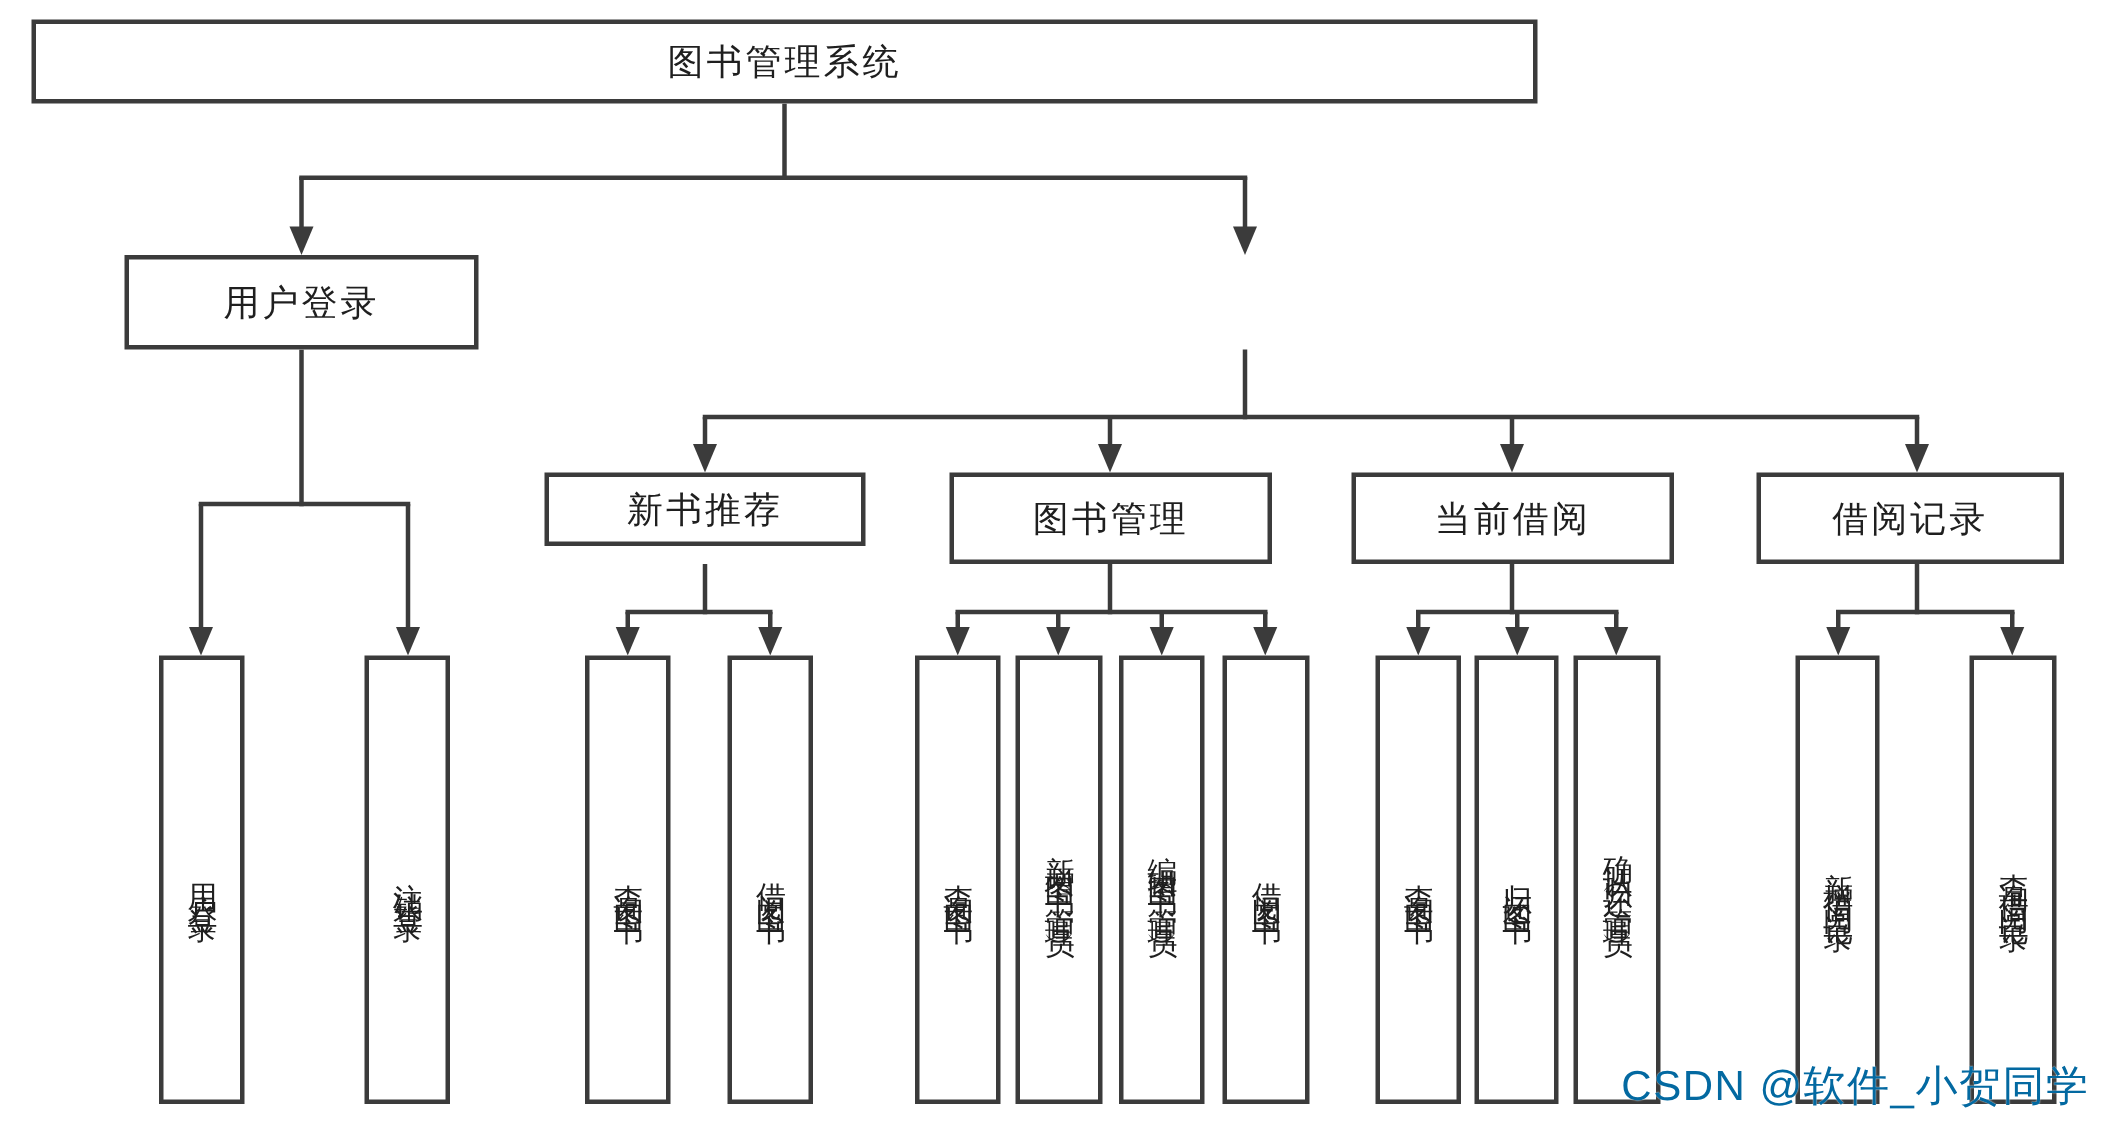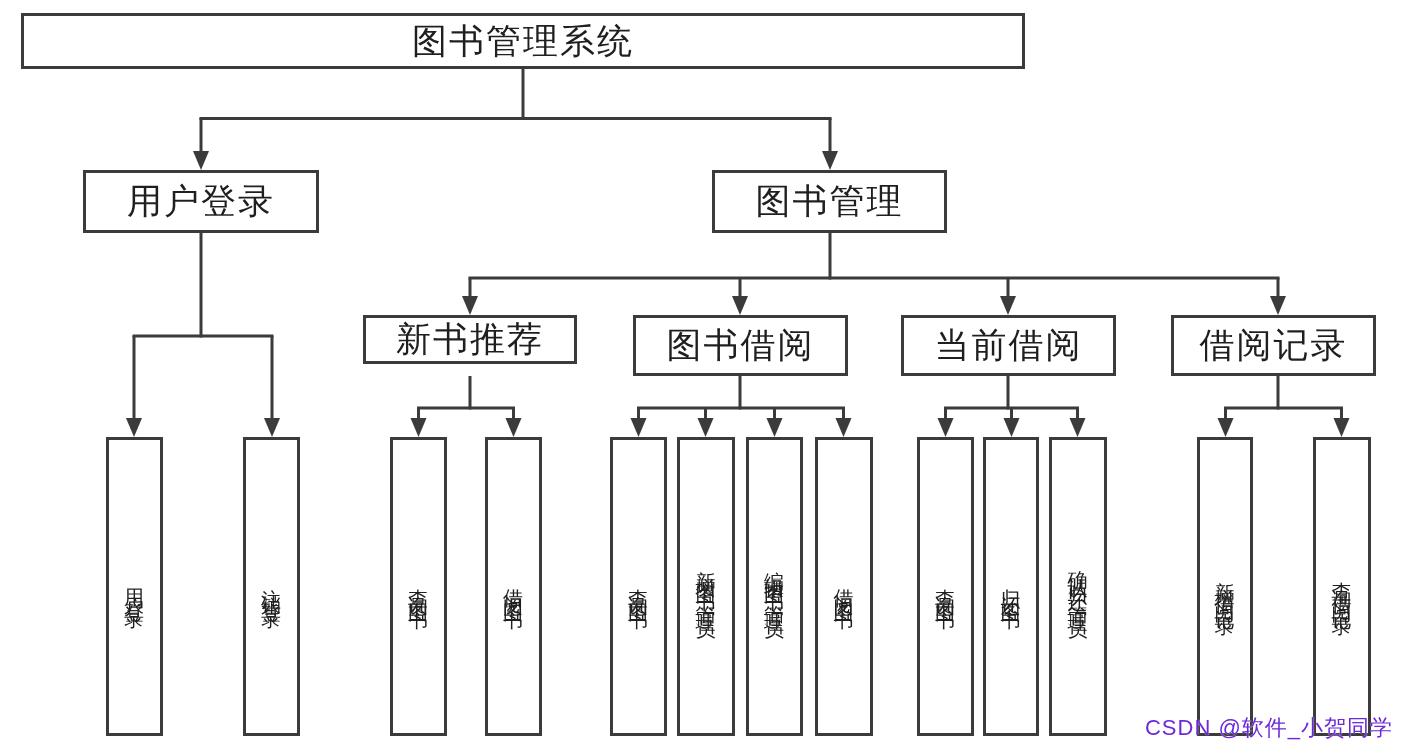--- a/index.html
+++ b/index.html
@@ -14,35 +14,35 @@
   .box{
     position:absolute;
     box-sizing:border-box;
     border:3px solid #3b3b3b;
     background:#ffffff;
     display:flex;
     align-items:center;
     justify-content:center;
     color:#1f1f1f;
   }
-  .head{font-size:35px;letter-spacing:2px;white-space:nowrap;}
+  .head{font-size:24px;letter-spacing:2px;white-space:nowrap;}
   .leaf{
     writing-mode:vertical-rl;
     text-orientation:mixed;
     font-size:20px;
     letter-spacing:7px;
     line-height:1;
   }
   .lbl{display:block;}
   .watermark{
     position:absolute;
     right:12px;
     bottom:4px;
-    font-size:22px;
-    color:#6d28d9;
+    font-size:28px;
+    color:#0369a1;
     letter-spacing:1px;
     white-space:nowrap;
     z-index:5;
     text-shadow:0 0 1px #ffffff;
   }
 </style>
 </head>
 <body>
 
 <div class="canvas">
@@ -113,29 +113,26 @@
     </g>
   </svg>
 
   <div class="box head" style="left:21px;top:13px;width:1004px;height:56px">
     <span class="lbl">图书管理系统</span>
   </div>
 
   <div class="box head" style="left:83px;top:170px;width:236px;height:63px">
     <span class="lbl">用户登录</span>
   </div>
-  <div class="box head" style="left:712px;top:170px;width:235px;height:63px">
-    <span class="lbl">图书管理</span>
-  </div>
 
   <div class="box head" style="left:363px;top:315px;width:214px;height:49px">
     <span class="lbl">新书推荐</span>
   </div>
   <div class="box head" style="left:633px;top:315px;width:215px;height:61px">
-    <span class="lbl">图书借阅</span>
+    <span class="lbl">图书管理</span>
   </div>
   <div class="box head" style="left:901px;top:315px;width:215px;height:61px">
     <span class="lbl">当前借阅</span>
   </div>
   <div class="box head" style="left:1171px;top:315px;width:205px;height:61px">
     <span class="lbl">借阅记录</span>
   </div>
 
   <div class="box leaf" style="left:106px;top:437px;width:57px;height:299px">
     <span class="lbl">用户登录</span>

